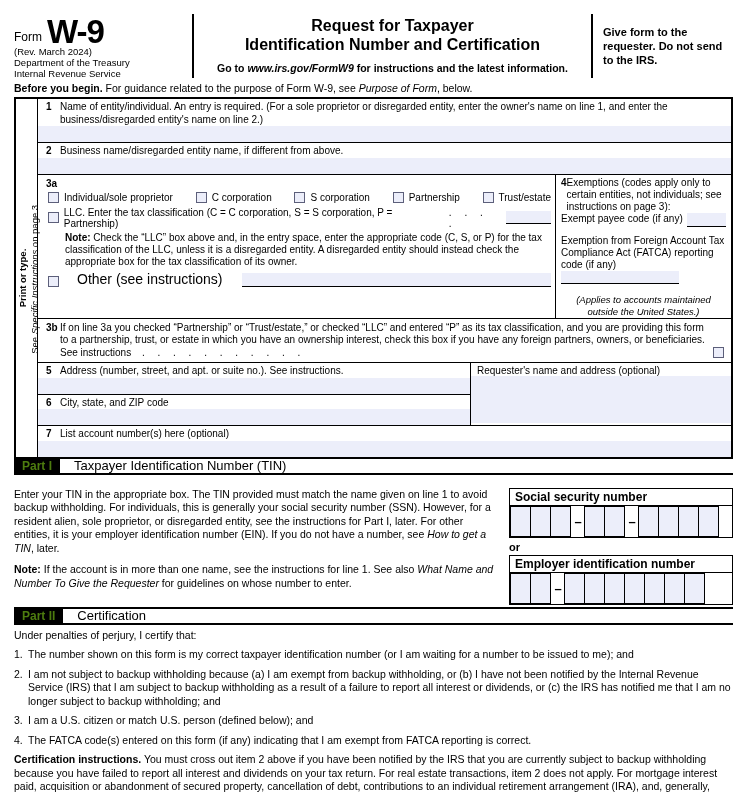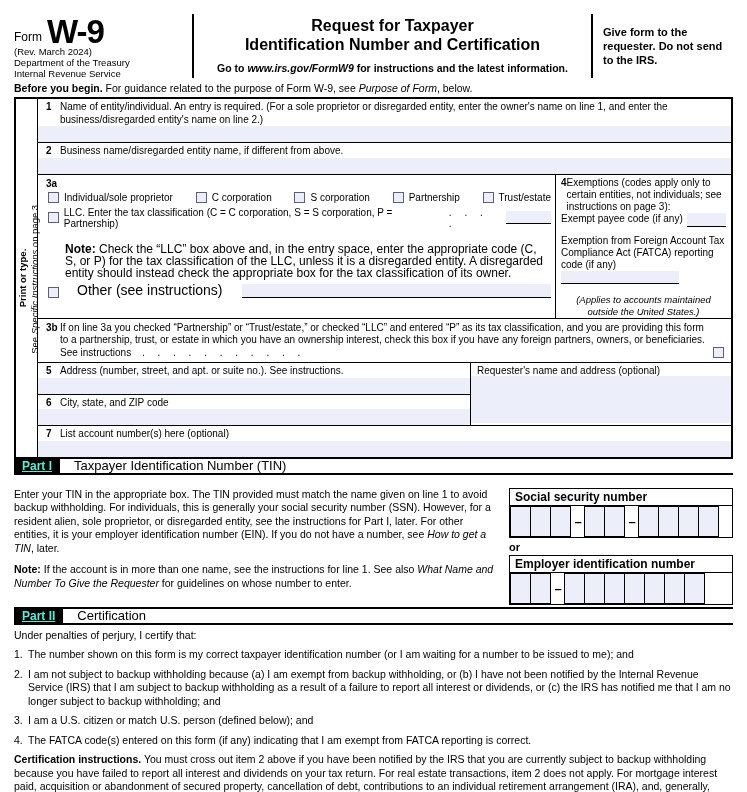--- a/index.html
+++ b/index.html
@@ -71,21 +71,21 @@
     display: inline-block; width: 11px; height: 11px;
     border: 1px solid #5c5f7a; background: #eceefa;
     vertical-align: -2px; margin-right: 5px;
   }
   .class-row { display: flex; font-size: 10px; padding: 3px 4px 0 10px; align-items: center; }
   .class-item { display: flex; align-items: center; white-space: nowrap; }
   .class-row .sp { flex: 1; }
   .llc-row { display: flex; font-size: 10px; padding: 4px 4px 0 10px; align-items: center; }
   .dots { letter-spacing: 5px; font-size: 10px; margin: 0 4px 0 8px; }
   .llc-entry { width: 46px; height: 13px; background: #eceefa; border-bottom: 1px solid #000; }
-  .note { font-size: 12px; line-height: 12px; padding: 3px 6px 0 27px; margin-top: 11px; }
+  .note { font-size: 10px; line-height: 12px; padding: 3px 6px 0 27px; }
   .note b { font-weight: bold; }
   .other-row { display: flex; align-items: flex-end; font-size: 14px; padding: 3px 4px 0 10px; gap: 13px; }
   .other-line { flex: 1; height: 14px; background: #eceefa; border-bottom: 1.5px solid #000; margin-left: 6px; }
 
   .r3b { font-size: 10px; line-height: 12.5px; display: flex; padding: 3px 4px 3px 4px; }
   .r3b .txt { flex: 1; }
   .r3b .endbox { width: 14px; display: flex; align-items: flex-end; padding-bottom: 1px; }
 
   
   .ex { padding: 2px 5px 0 5px; font-size: 10px; line-height: 12px; }
@@ -98,21 +98,21 @@
   .applies { font-size: 9.5px; font-style: italic; text-align: center; line-height: 12px; margin-top: 10px; }
 
   
   .addr-split { display: flex; }
   .addr-left { flex: 1; border-right: 1.5px solid #000; }
   .addr-right { width: 260px; }
   .req-label { font-size: 10px; padding: 2px 4px 0 6px; }
 
   
   .part-bar { display: flex; align-items: stretch; border-top: 2px solid #000; border-bottom: 2px solid #000; height: 18px; }
-  .part-tag { background: #000; color: #5eead4; font-size: 12px; font-weight: bold; padding: 0 8px; display: flex; align-items: center; text-decoration: underline; }
+  .part-tag { background: #000; color: #4d7c0f; font-size: 12px; font-weight: bold; padding: 0 8px; display: flex; align-items: center; }
   .part-title { font-size: 13px; font-weight: normal; display: flex; align-items: center; padding-left: 14px; }
 
   
   .p1 { display: flex; padding-top: 13px; }
   .p1-left { flex: 1; padding-right: 10px; font-size: 10.5px; line-height: 13.5px; }
   .p1-left p { margin: 0 0 8px 0; }
   .p1-left i { font-style: italic; }
   .p1-left b { font-weight: bold; }
   .p1-right { width: 224px; }
   .tinbox { border: 1.5px solid #000; }

